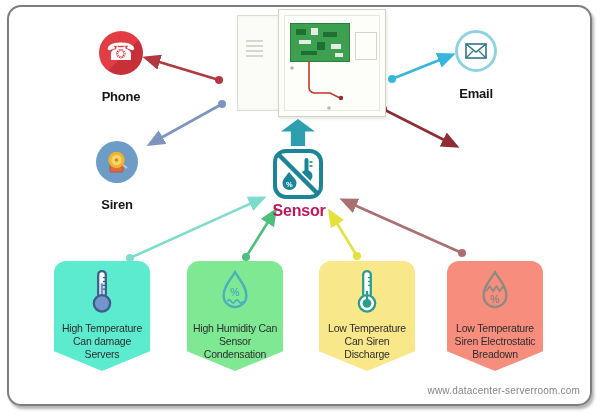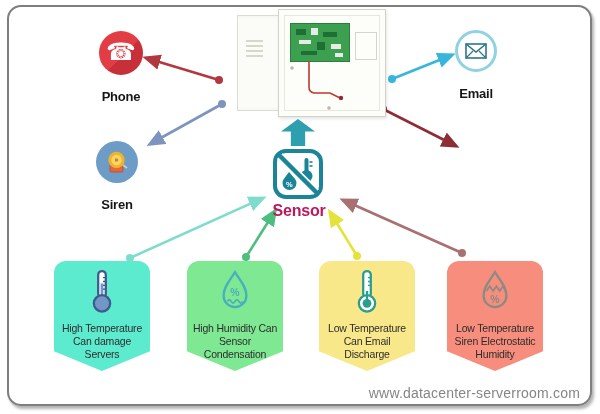--- a/index.html
+++ b/index.html
@@ -50,21 +50,21 @@
       clip-path:polygon(0 0,100% 0,100% 82%,50% 100%,0 82%);
       display:flex;flex-direction:column;align-items:center;}
   .banner .bicon{margin-top:7px;height:46px;}
   .banner .btext{margin-top:8px;text-align:center;font-weight:400;font-size:10.5px;line-height:1.22;
       color:#2d2d2d;padding:0 5px;letter-spacing:-0.2px;}
   .b1{left:54px;background:#5debcf;}
   .b2{left:187px;background:#7ee893;}
   .b3{left:319px;background:#f8e88a;}
   .b4{left:447px;background:#f78d7d;}
 
-  .website{position:absolute;right:20px;top:385px;font-size:14px;color:#858585;z-index:4;letter-spacing:0.2px;}
+  .website{position:absolute;right:20px;top:385px;font-size:10px;color:#858585;z-index:4;letter-spacing:0.2px;}
 </style>
 </head>
 <body>
 
 <div class="stage">
   <div class="frame"></div>
 
   <svg class="wires" viewBox="0 0 600 414">
     <defs>
       <marker id="mPhone" markerWidth="8" markerHeight="8" refX="5.5" refY="3" orient="auto">
@@ -238,32 +238,32 @@
       <rect x="16" y="3" width="8" height="28" rx="4" fill="#fff" stroke="#2a9d8f" stroke-width="2.4"></rect>
       <circle cx="20" cy="37" r="8.6" fill="#fff" stroke="#2a9d8f" stroke-width="2.4"></circle>
       <circle cx="20" cy="37" r="4.6" fill="#2a9d8f"></circle>
       <rect x="18.8" y="24" width="2.4" height="11" fill="#2a9d8f"></rect>
       <line x1="21" y1="10" x2="23.4" y2="10" stroke="#2a9d8f" stroke-width="1.4"></line>
       <line x1="21" y1="14" x2="23.4" y2="14" stroke="#2a9d8f" stroke-width="1.4"></line>
       <line x1="21" y1="18" x2="23.4" y2="18" stroke="#2a9d8f" stroke-width="1.4"></line>
     </svg>
     <div class="btext">
       <span>Low Temperature</span><br>
-      <span>Can Email</span><br>
+      <span>Can Siren</span><br>
       <span>Discharge</span>
     </div>
   </div>
 
   <div class="banner b4">
     <svg class="bicon" width="38" height="46" viewBox="0 0 40 48">
       <path d="M20,4 C15,13 8,19 8,29 a12,12 0 0 0 24,0 C32,19 25,13 20,4 z" fill="none" stroke="#8b8b82" stroke-width="2.4"></path>
       <path d="M11,24 l3.5,-5 l3.5,5 l3.5,-5 l3.5,5 l3.5,-5 l1.5,2.4" fill="none" stroke="#8b8b82" stroke-width="1.8"></path>
       <text x="20" y="37" font-size="11" font-weight="bold" fill="#8b8b82" text-anchor="middle" font-family="Liberation Sans, sans-serif">%</text>
     </svg>
     <div class="btext">
       <span>Low Temperature</span><br>
       <span>Siren Electrostatic</span><br>
-      <span>Humidity</span>
+      <span>Breadown</span>
     </div>
   </div>
 
   <div class="website">www.datacenter-serverroom.com</div>
 </div>
 
 </body></html>

